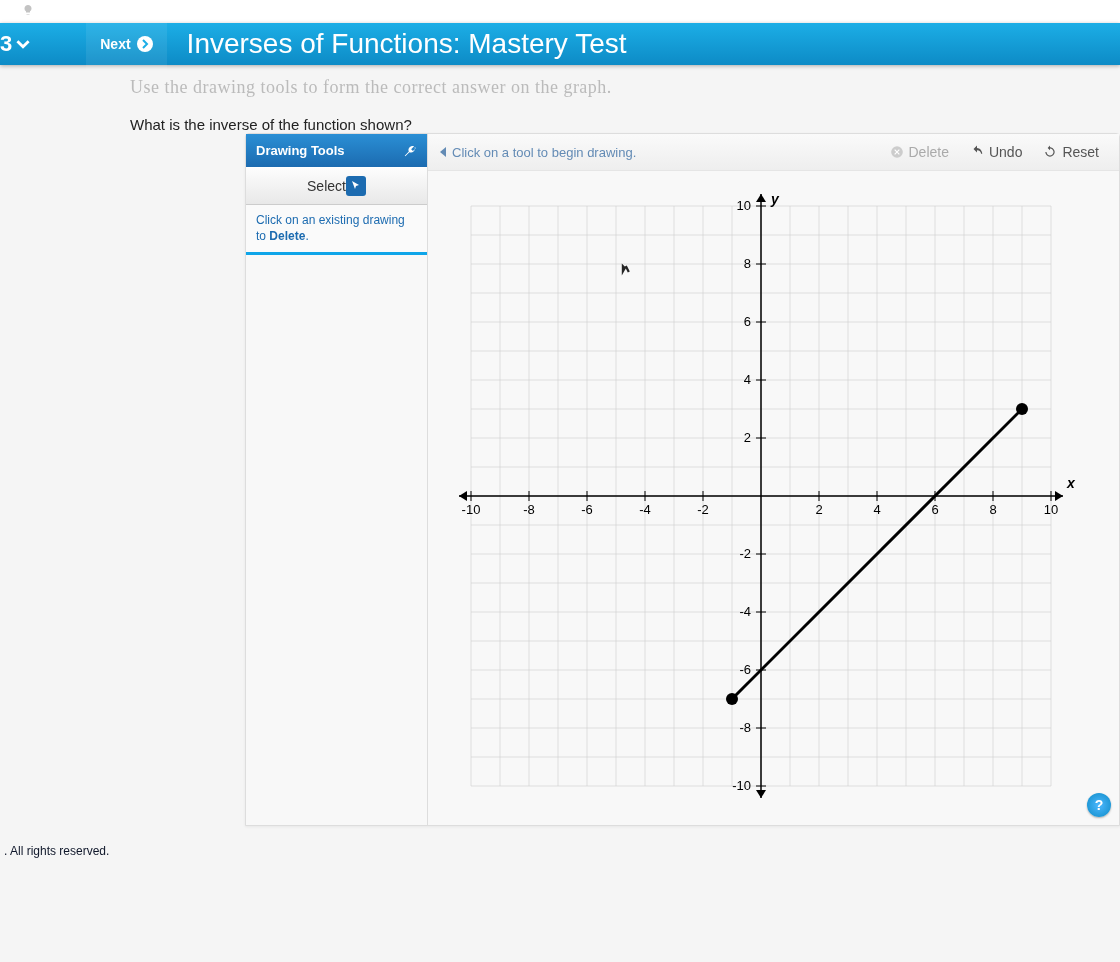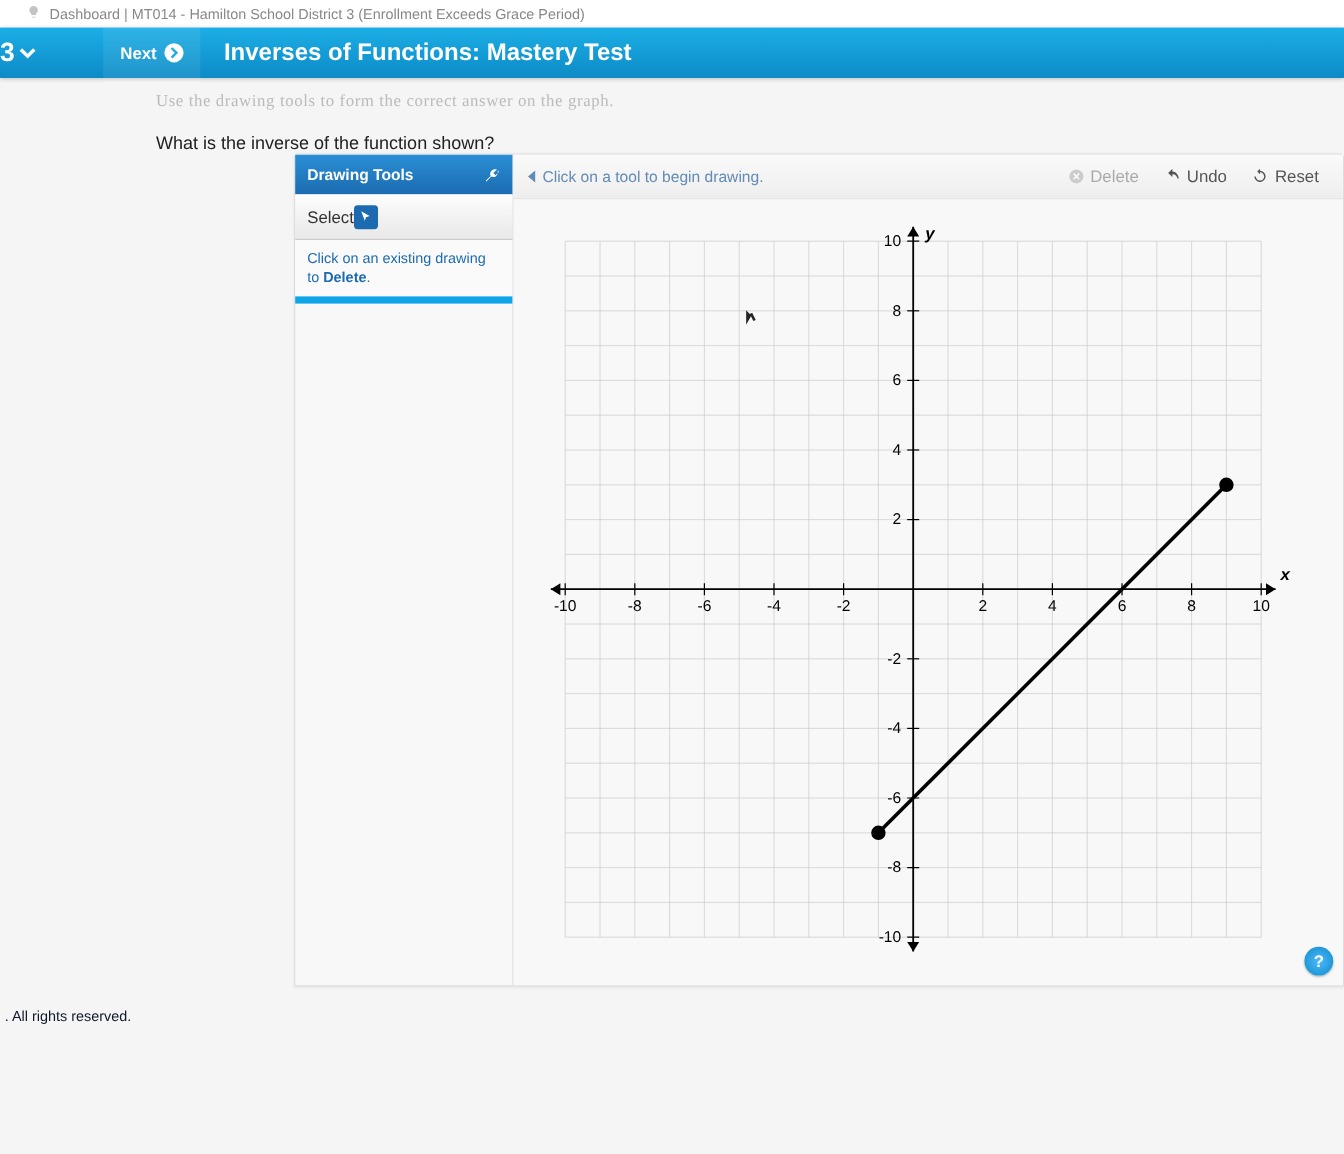--- a/index.html
+++ b/index.html
@@ -4,29 +4,29 @@
 <style>
 * { box-sizing: border-box; margin: 0; padding: 0; }
 body { font-family: Arial, Helvetica, sans-serif; background: #f5f5f5; width: 1120px; overflow-x: hidden; }
 .breadcrumb { font-size: 12px; color: #888; padding: 4px 22px; background: #fff; }
 .breadcrumb .bulb { display:inline-block; width:12px; height:12px; margin-right:4px; opacity:.5; }
 .topbar { background: linear-gradient(#1caee6,#0d8bc6); color: #fff; height: 42px; display: flex; align-items: center; box-shadow: 0 1px 4px rgba(0,0,0,.3); }
 .section-num { font-size: 22px; font-weight: bold; padding: 0 6px 0 0; display:flex; align-items:center; }
 .section-num svg{margin-left:4px;}
 .next-btn { background: rgba(255,255,255,.08); padding: 20px 14px; margin: 0 20px 0 50px; border-radius: 2px; font-size: 14px; font-weight:bold; display:flex; align-items:center; cursor:pointer; }
 .next-btn .arrow{display:inline-flex; width:16px; height:16px; background:#fff; border-radius:50%; margin-left:6px; align-items:center; justify-content:center;}
-.title { font-size: 20px; font-weight: bold; }
+.title { font-size: 28px; font-weight: normal; }
 .content { padding: 12px 0 0 130px; }
-.faded-instr { color: #bbb; font-family: 'Comic Sans MS', cursive; font-size: 14px; margin-bottom: 18px; letter-spacing:.5px; }
+.faded-instr { color: #bbb; font-family: 'Comic Sans MS', cursive; font-size: 18px; margin-bottom: 18px; letter-spacing:.5px; }
 .question { font-size: 15px; color: #222; }
 .workspace { display: flex; margin-left: 115px; border:1px solid #ddd; border-radius:4px 4px 0 0; box-shadow: 0 1px 3px rgba(0,0,0,.06); background:#f8f8f8; }
 .tools { width: 182px; border-right:1px solid #ddd; }
 .tools-header { background: linear-gradient(#2a8fd5,#1c6bb0); color:#fff; font-size:13px; font-weight:bold; padding:9px 10px; display:flex; align-items:center; justify-content:space-between; }
-.tool { background: linear-gradient(#fdfdfd,#e8e8e8); border-top:1px solid #fff; border-bottom:1px solid #ccc; font-size:14px; color:#333; padding:8px 10px; display:flex; align-items:center; justify-content:flex-start; cursor:pointer; }
-.tool-hint { font-size:12px; color:#1c6bb0; padding:8px 10px; background:#fafafa; border-bottom:6px solid #0ea5e9; line-height:1.3; }
+.tool { background: linear-gradient(#fdfdfd,#e8e8e8); border-top:1px solid #fff; border-bottom:1px solid #ccc; font-size:14px; color:#333; padding:8px 10px; display:flex; align-items:center; justify-content:center; cursor:pointer; }
+.tool-hint { font-size:12px; color:#1c6bb0; padding:8px 10px; background:#fafafa; border-bottom:3px solid #0ea5e9; line-height:1.3; }
 .tool-hint b{color:#1c6bb0;}
 .canvas-area { flex:1; background:#f8f8f8; position:relative; }
 .canvas-toolbar { display:flex; align-items:center; padding:6px 10px; border-bottom:1px solid #e5e5e5; background:linear-gradient(#fafafa,#eee);justify-content:space-between; }
 .hint-text { color:#638bb5; font-size:13px; flex:1; display:flex; align-items:center;}
 .hint-text svg{margin-right:4px;}
 .tb-btn { color:#555; font-size:14px; padding:4px 10px; cursor:pointer; display:flex; align-items:center; border-radius:3px; }
 .tb-btn.disabled{color:#aaa;}
 .tb-btn svg{margin-right:4px;}
 .graph-wrap{ padding:10px 18px; }
 .footer { font-size:12px; color:#0f172a; padding:18px 4px; }
@@ -40,21 +40,20 @@
 </style>
 </head>
 <body>
 
 <div class="breadcrumb">
   <span class="bulb">
     <svg viewBox="0 0 24 24" width="12" height="12">
         <path fill="#888" d="M9 21h6v-1H9v1zm3-19C8 2 5 5 5 9c0 2.4 1.2 4.5 3 5.7V17h8v-2.3c1.8-1.2 3-3.3 3-5.7 0-4-3-7-7-7z"></path>
       </svg>
   </span>
-  <span>Dashboard | MT014 - Hamilton School District 3 (Enrollment Exceeds Grace Period)</span>
 </div>
 
 <div class="topbar">
   <div class="section-num">
     <span>3</span>
     <svg width="14" height="14" viewBox="0 0 10 10">
         <path d="M1 3l4 4 4-4" stroke="#fff" stroke-width="2" fill="none"></path>
       </svg>
   </div>
   <div class="next-btn">

